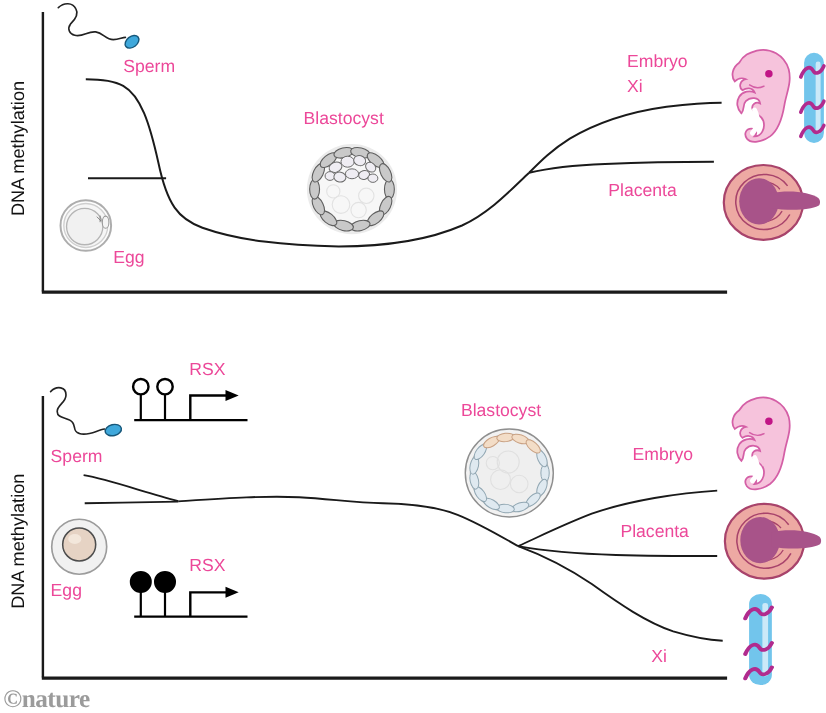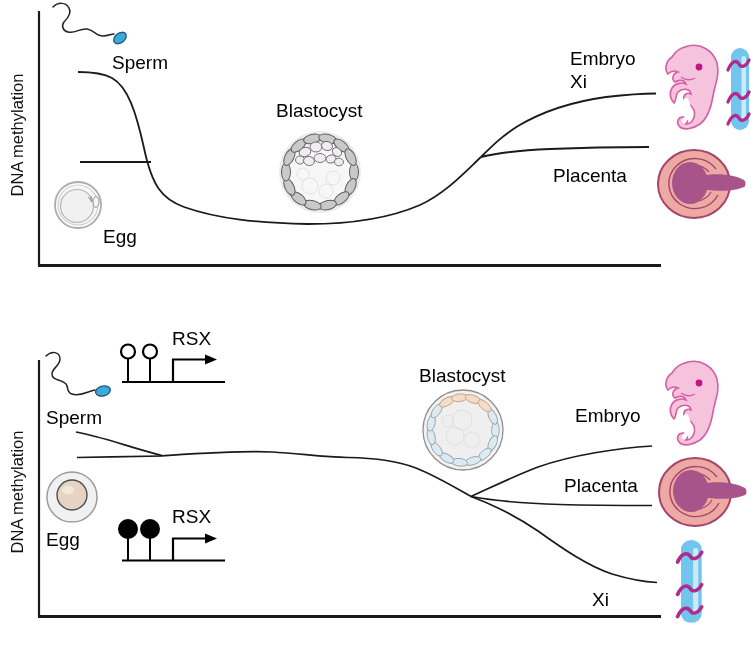--- a/index.html
+++ b/index.html
@@ -1,18 +1,18 @@
 <!DOCTYPE html>
 <html><head>
 <meta charset="utf-8">
 <style>
   html,body{margin:0;padding:0;background:#fff;}
   .figure{position:relative;width:751px;height:648px;background:#fff;overflow:hidden;
           font-family:"Liberation Sans",sans-serif;}
-  .lbl{position:absolute;font-size:19px;line-height:1.15;color:#000000;white-space:nowrap;}
+  .lbl{position:absolute;font-size:16px;line-height:1.15;color:#ec4899;white-space:nowrap;}
   .ylabel{position:absolute;font-size:16.5px;color:#111;white-space:nowrap;
           transform:translate(-50%,-50%) rotate(-90deg);}
   .credit{position:absolute;left:3px;top:623px;font-family:"Liberation Serif",serif;
           font-weight:bold;font-size:23px;letter-spacing:-0.5px;color:#9b9b9b;}
   svg{position:absolute;left:0;top:0;}
 </style>
 </head>
 <body>
 
 <div class="figure">
@@ -189,14 +189,15 @@
 <span class="ylabel" style="left:17px;top:492px;">DNA methylation</span>
 <span class="lbl" style="left:172px;top:328px;">RSX</span>
 <span class="lbl" style="left:46px;top:407px;">Sperm</span>
 <span class="lbl" style="left:46px;top:529px;">Egg</span>
 <span class="lbl" style="left:172px;top:506px;">RSX</span>
 <span class="lbl" style="left:419px;top:365px;">Blastocyst</span>
 <span class="lbl" style="left:575px;top:405px;">Embryo</span>
 <span class="lbl" style="left:564px;top:475px;">Placenta</span>
 <span class="lbl" style="left:592px;top:589px;">Xi</span>
 
+<span class="credit">©nature</span>
 
 </div>
 
 </body></html>

